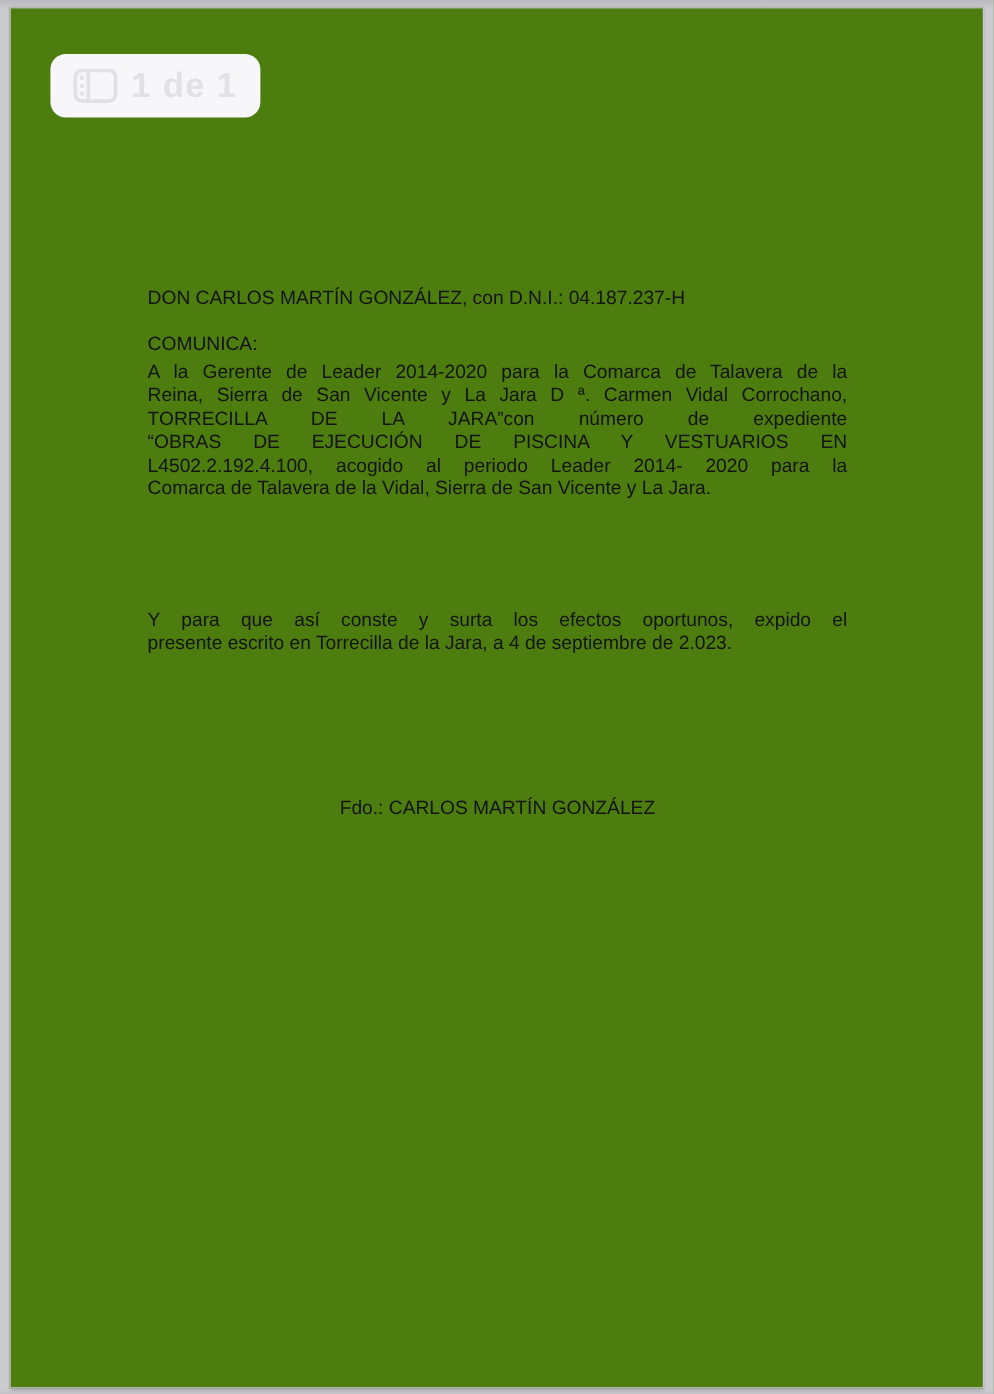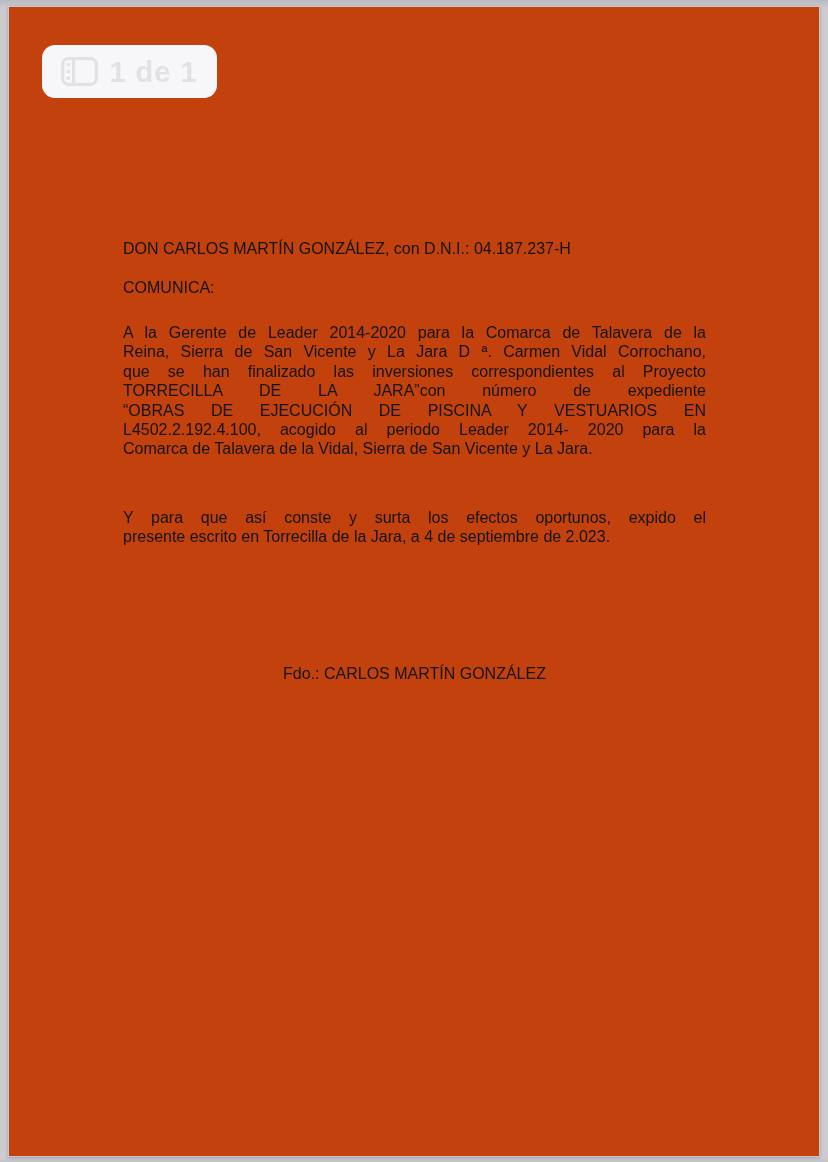--- a/index.html
+++ b/index.html
@@ -10,21 +10,21 @@
     position: relative;
     overflow: hidden;
   }
   .viewer-bg {
     position: absolute; inset: 0;
     background: linear-gradient(#b9b9bf 0, #cbcbd0 8px, #cbcbd0 calc(100% - 4px), #c2c2c8 100%);
   }
   .pdf-page {
     position: absolute;
     left: 8px; top: 6px; right: 8px; bottom: 5px;
-    background: #c2410c;
+    background: #4d7c0f;
     border: 1px solid #c6c6cb;
     box-shadow: 0 1px 3px rgba(0,0,0,0.22);
     box-sizing: border-box;
   }
   
   .page-indicator {
     position: absolute;
     left: 33px; top: 38px;
     width: 175px; height: 53px;
     background: #f7f7f9;
@@ -45,21 +45,21 @@
   
   .para {
     position: absolute;
     left: 114px; width: 583px;
     font-size: 16px;
     line-height: 19.4px;
     color: #141414;
   }
   #p1 { top: 232px; }
   #p2 { top: 271px; }
-  #p3 { top: 316px; }
+  #p3 { top: 294px; }
   #p4 { top: 465px; margin-top: 36px; }
   #signature { top: 637px; margin-top: 20px; }
   .line { text-align: justify; }
   .line.justify { text-align: justify; text-align-last: justify; }
   .line.left { text-align: left; white-space: nowrap; }
   .line.center { text-align: center; }
   .b { font-weight: 400; }
 </style>
 </head>
 <body>
@@ -83,21 +83,20 @@
 
   <div class="para" id="p1">
       <div class="line left"><span>DON CARLOS MARTÍN GONZÁLEZ, con D.N.I.: 04.187.237-H</span></div>
     </div>
   <div class="para" id="p2">
       <div class="line left"><span class="b">COMUNICA:</span></div>
     </div>
   <div class="para" id="p3">
       <div class="line justify"><span>A la Gerente de Leader 2014-2020 para la Comarca de Talavera de la</span></div>
       <div class="line justify"><span>Reina, Sierra de San Vicente y La Jara D ª. Carmen Vidal Corrochano,</span></div>
-      <div class="line justify"><span>que se han finalizado las inversiones correspondientes al Proyecto</span></div>
       <div class="line justify"><span class="b">TORRECILLA DE LA JARA”</span><span>con número de expediente</span></div>
       <div class="line justify"><span class="b">“OBRAS DE EJECUCIÓN DE PISCINA Y VESTUARIOS EN</span></div>
       <div class="line justify"><span>L4502.2.192.4.100, acogido al periodo Leader 2014- 2020 para la</span></div>
       <div class="line left"><span>Comarca de Talavera de la Vidal, Sierra de San Vicente y La Jara.</span></div>
     </div>
   <div class="para" id="p4">
       <div class="line justify"><span>Y para que así conste y surta los efectos oportunos, expido el</span></div>
       <div class="line left"><span>presente escrito en Torrecilla de la Jara, a 4 de septiembre de 2.023.</span></div>
     </div>
   <div class="para" id="signature">

